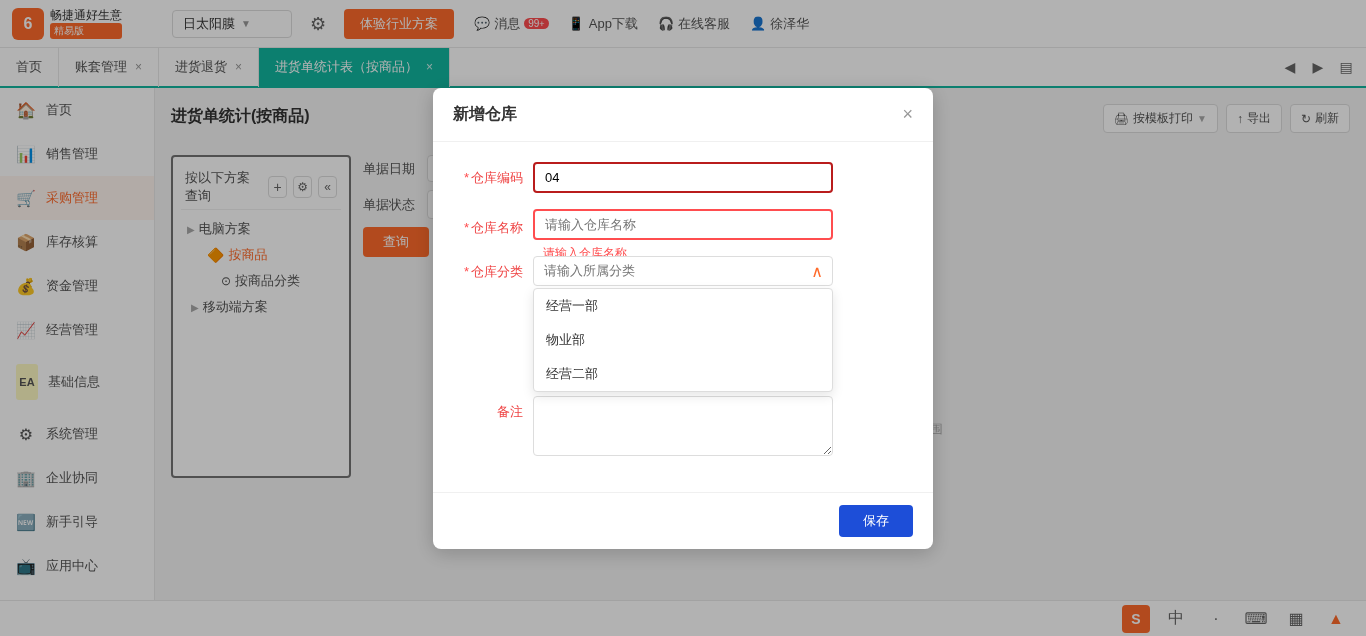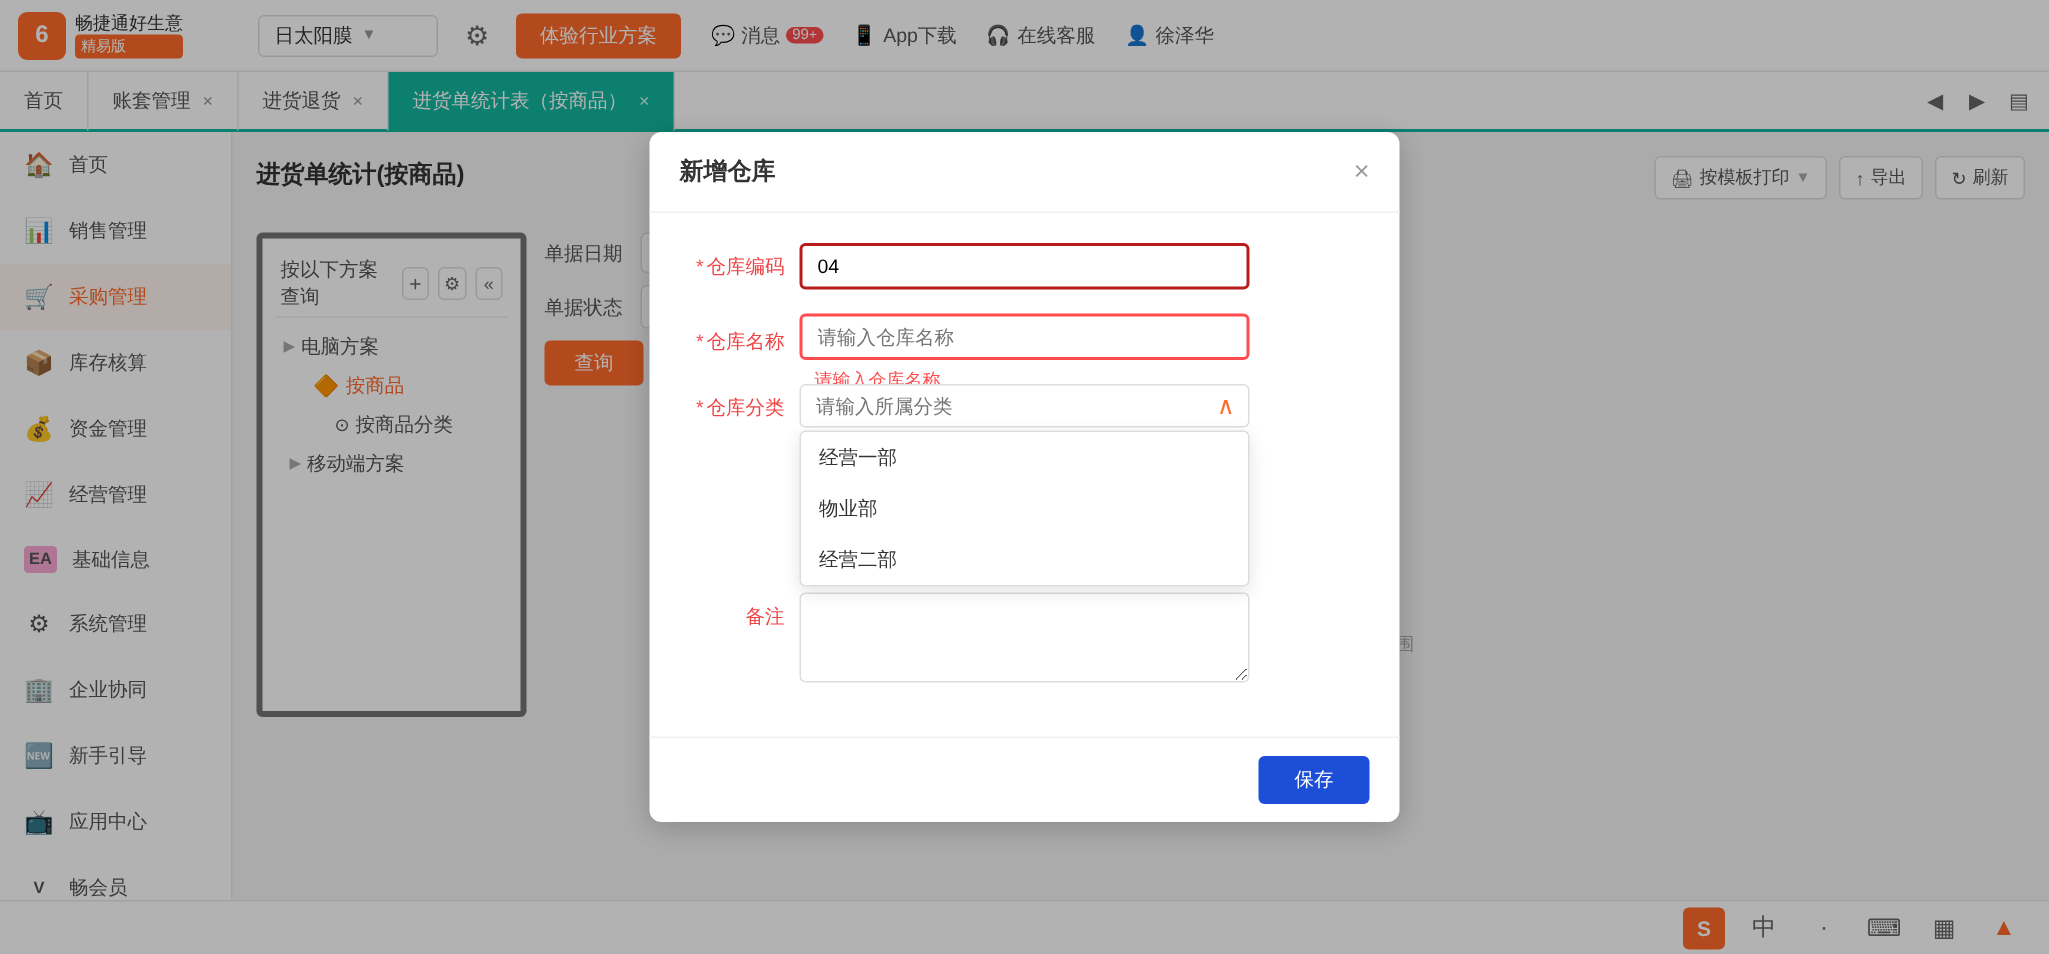--- a/index.html
+++ b/index.html
@@ -221,21 +221,21 @@
     .filter-add-btn {
       width: 22px; height: 22px;
       border: 1px solid #ddd;
       border-radius: 4px;
       display: flex; align-items: center; justify-content: center;
       cursor: pointer; color: #666; font-size: 14px;
     }
     .left-tree {
       width: 180px;
       background: #fff;
-      border: 4px solid #737373;
+      border: 2px solid #737373;
       border-radius: 4px;
       padding: 8px;
       font-size: 13px;
     }
     .tree-header {
       display: flex;
       align-items: center;
       gap: 6px;
       padding: 4px;
       font-size: 13px;
@@ -403,20 +403,21 @@
       position: relative;
     }
     .form-select-input {
       width: 100%;
       border: 1px solid #ddd;
       border-radius: 4px;
       padding: 6px 32px 6px 10px;
       font-size: 13px;
       outline: none;
       cursor: pointer;
+      font-family: Liberation Serif, serif;
     }
     .form-select-icon {
       position: absolute;
       right: 10px;
       top: 50%;
       transform: translateY(-50%);
       color: #ff6b2b;
       font-size: 16px;
       cursor: pointer;
     }
@@ -602,21 +603,21 @@
     </div>
     <div class="sidebar-item">
       <span class="icon">💰</span>
       <span>资金管理</span>
     </div>
     <div class="sidebar-item">
       <span class="icon">📈</span>
       <span>经营管理</span>
     </div>
     <div class="sidebar-item">
-      <span class="icon" style="font-size:11px;font-weight:bold;background:#f9a8d4;border-radius:3px;width:22px;height:18px;display:flex;align-items:center;justify-content:center;">EA</span>
+      <span class="icon" style="font-size:11px;font-weight:bold;background:#fef9c3;border-radius:3px;width:22px;height:36px;display:flex;align-items:center;justify-content:center;">EA</span>
       <span>基础信息</span>
     </div>
     <div class="sidebar-item">
       <span class="icon">⚙</span>
       <span>系统管理</span>
     </div>
     <div class="sidebar-item">
       <span class="icon">🏢</span>
       <span>企业协同</span>
     </div>

